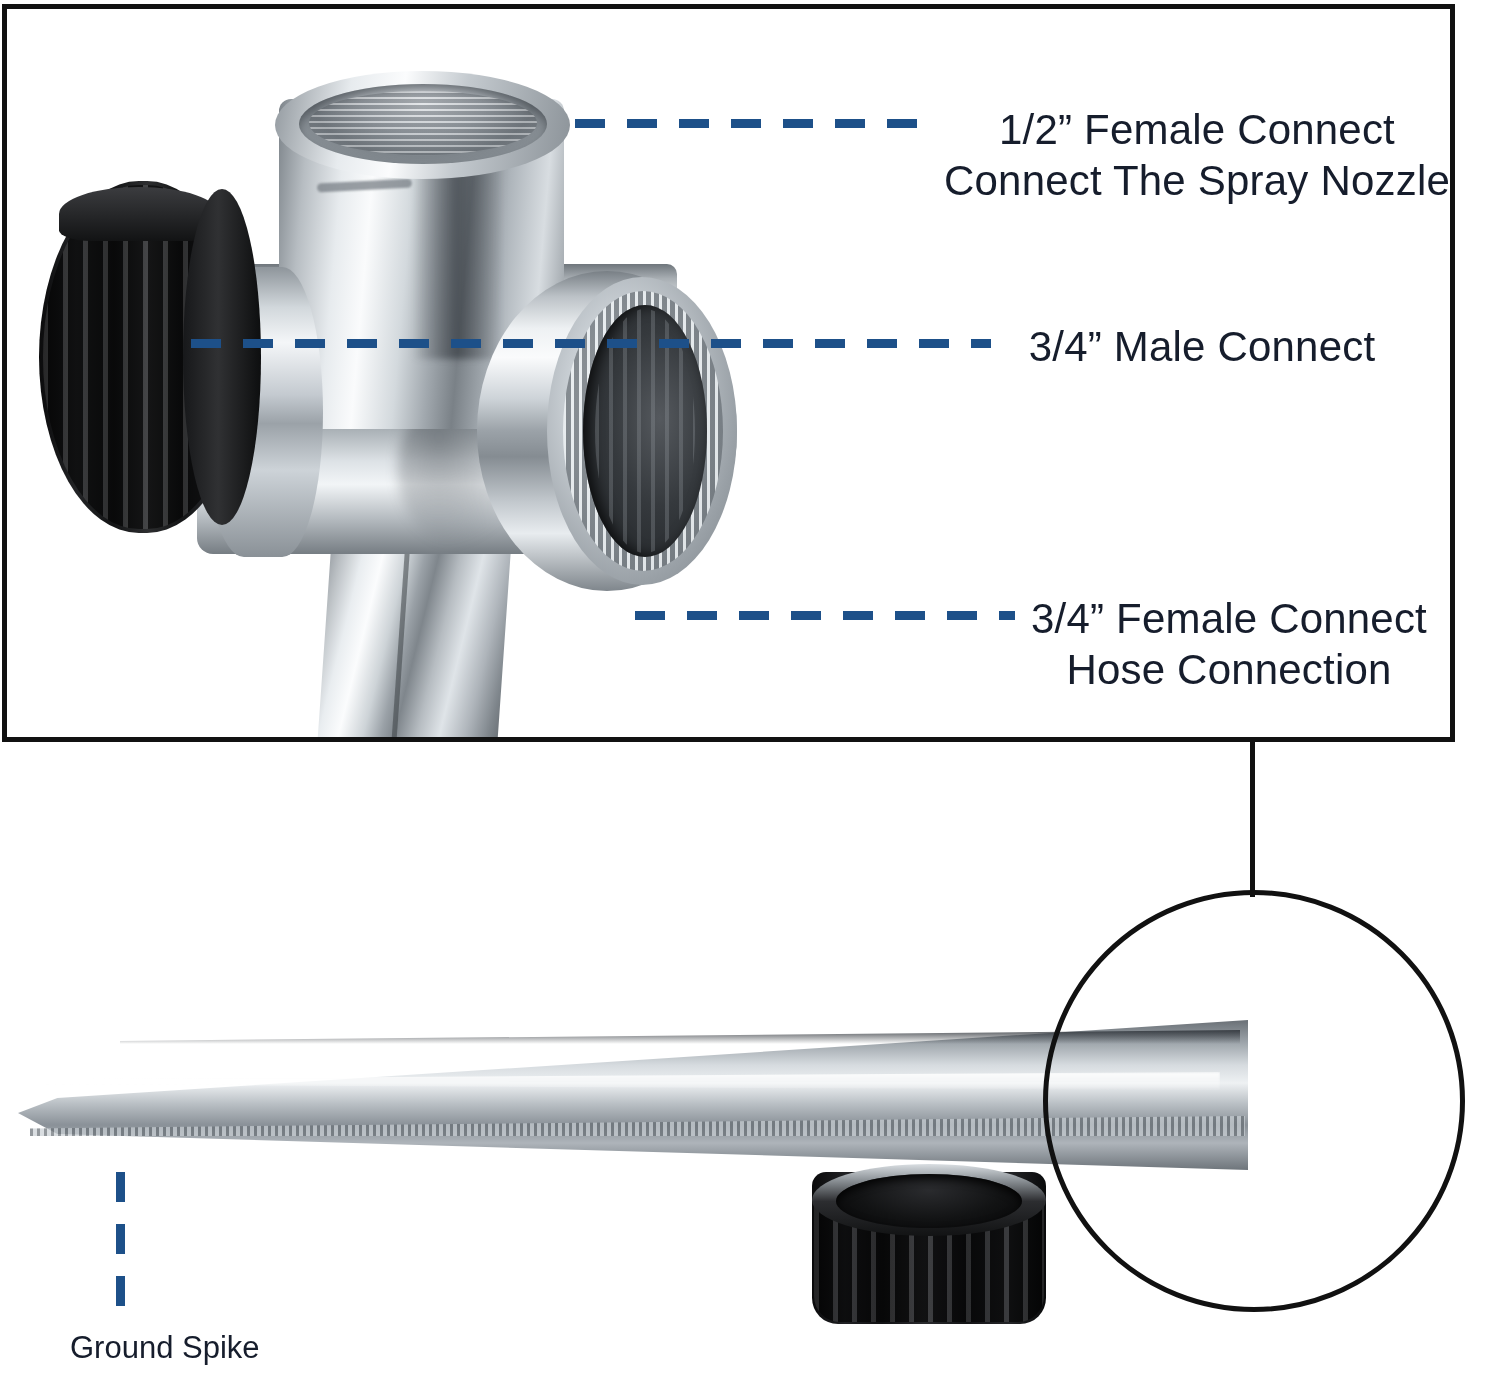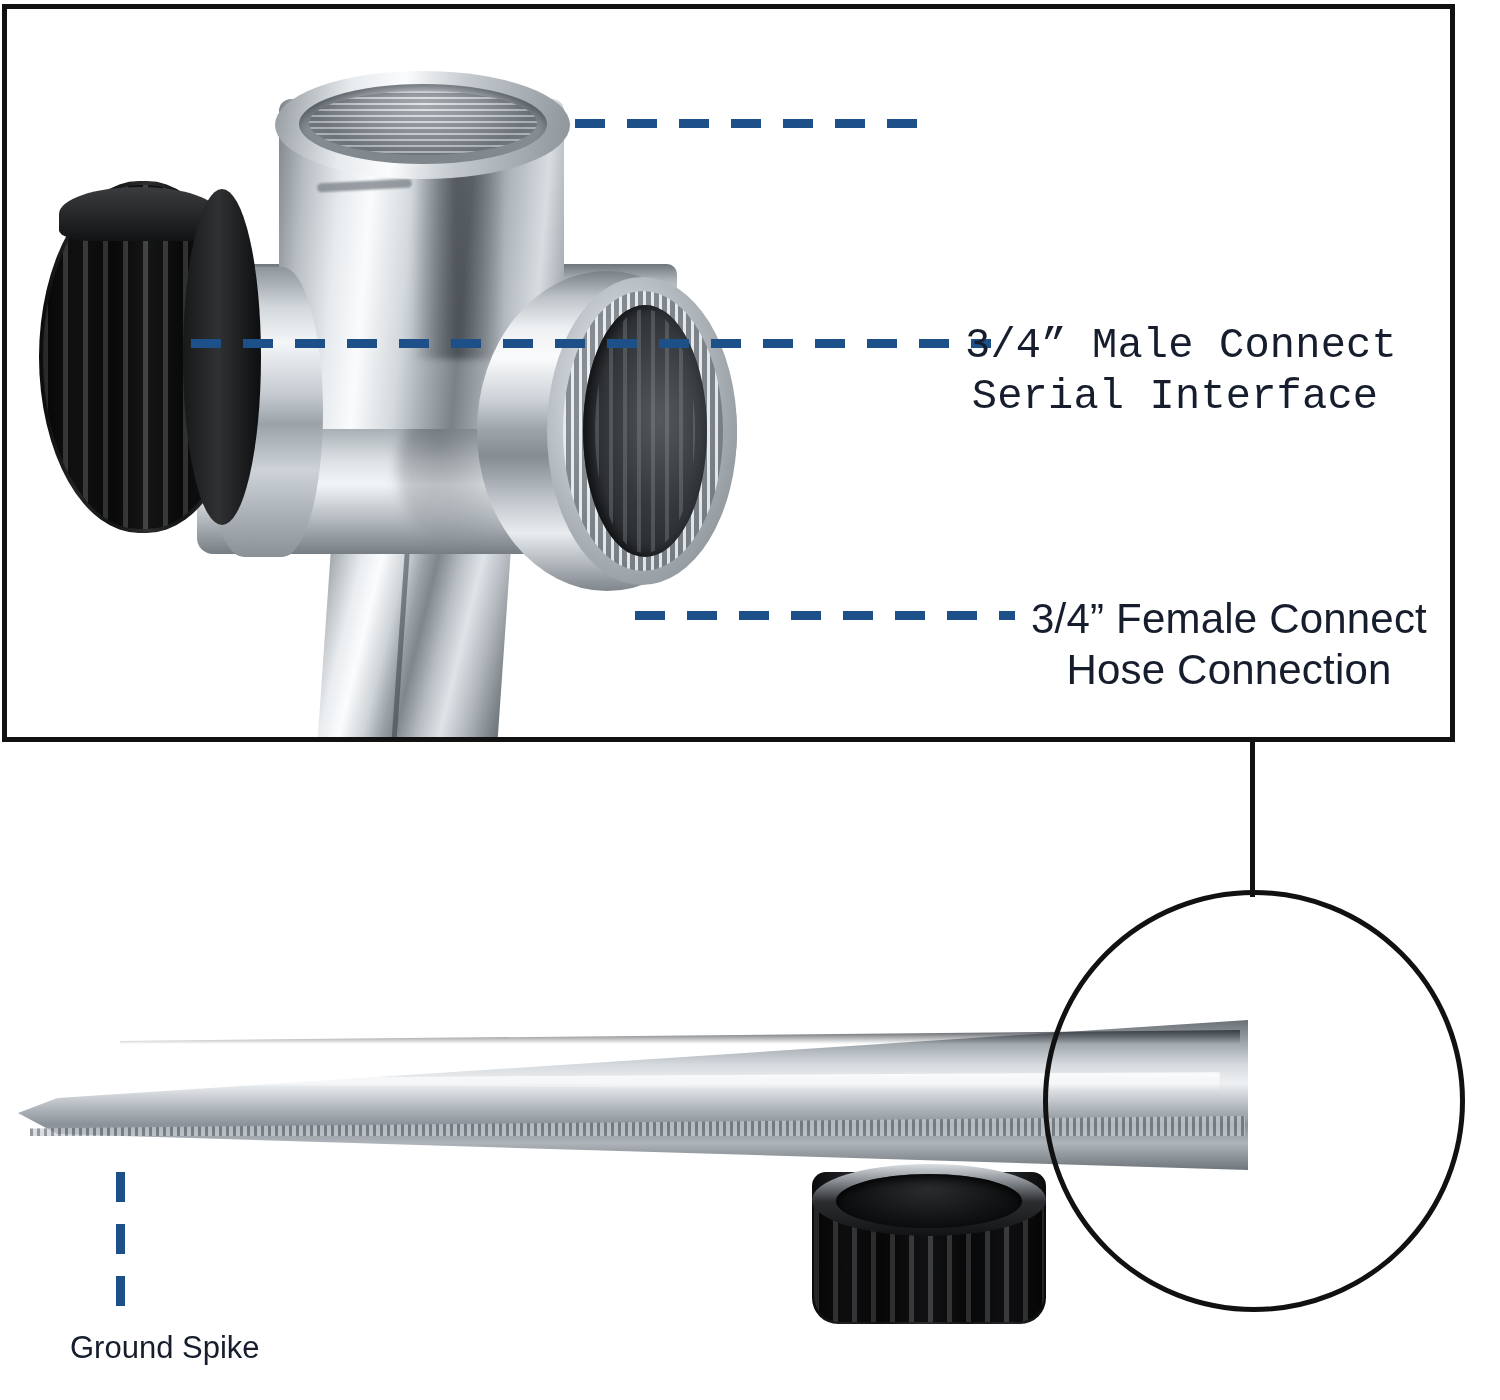--- a/index.html
+++ b/index.html
@@ -274,21 +274,21 @@
   .callout {
     position: absolute;
     color: #161d2c;
     font-size: 42px;
     line-height: 1.22;
     letter-spacing: .2px;
     text-align: center;
     white-space: nowrap;
   }
   #callout1 { left: 930px; top: 95px;  width: 520px; }
-  #callout2 { left: 958px; top: 312px; width: 420px; font-family: Liberation Mono, monospace; }
+  #callout2 { left: 985px; top: 312px; width: 420px; }
   #callout3 { left: 993px; top: 584px; width: 458px; }
 
   
   .bottom-area {
     position: absolute;
     left: 0; top: 742px;
     width: 1500px; height: 658px;
     background: #ffffff;
   }
 
@@ -441,24 +441,27 @@
       <div class="nut"></div>
       <div class="nut-knurl"></div>
       <div class="nut-top-flat"></div>
       <div class="nut-face"></div>
     </div>
 
     <div class="dash-h" id="dash1"></div>
     <div class="dash-h" id="dash2"></div>
     <div class="dash-h" id="dash3"></div>
 
+    <div class="callout" id="callout1">
+      <div>1/2” Female Connect</div>
+      <div>Connect The Spray Nozzle</div>
+    </div>
 
     <div class="callout" id="callout2">
       <div>3/4” Male Connect</div>
-      <div>Serial Interface</div>
     </div>
 
     <div class="callout" id="callout3">
       <div>3/4” Female Connect</div>
       <div>Hose Connection</div>
     </div>
   </div>
 
   <div class="bottom-area"></div>
 

